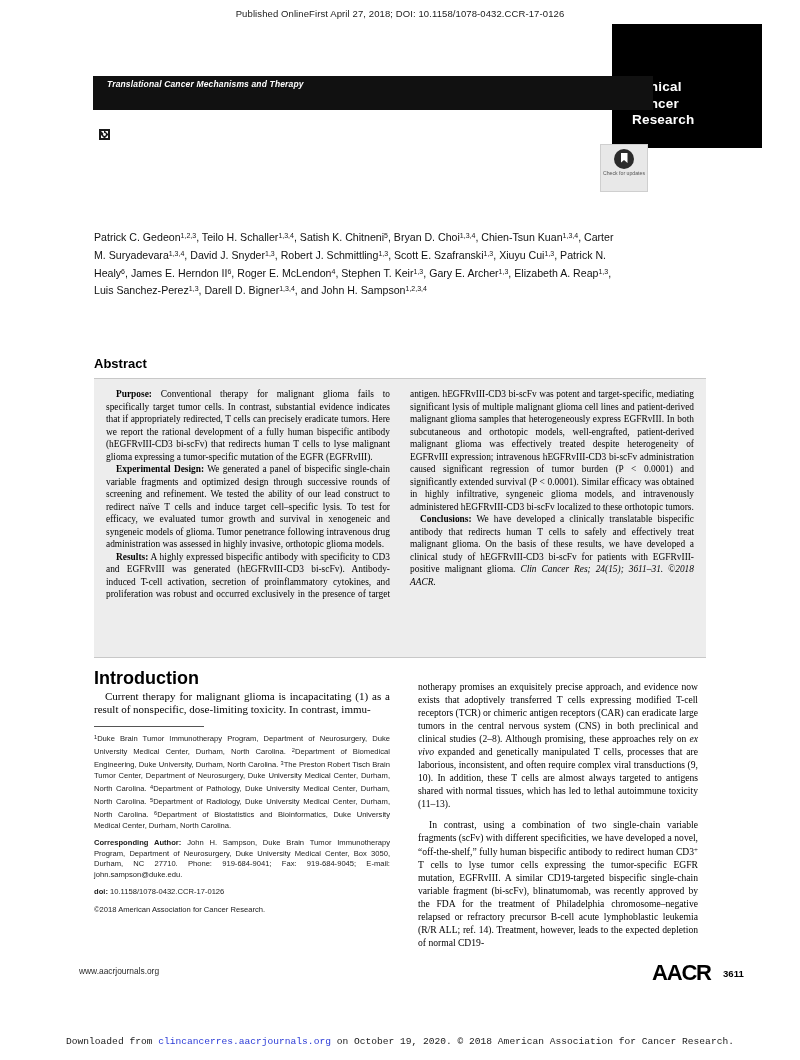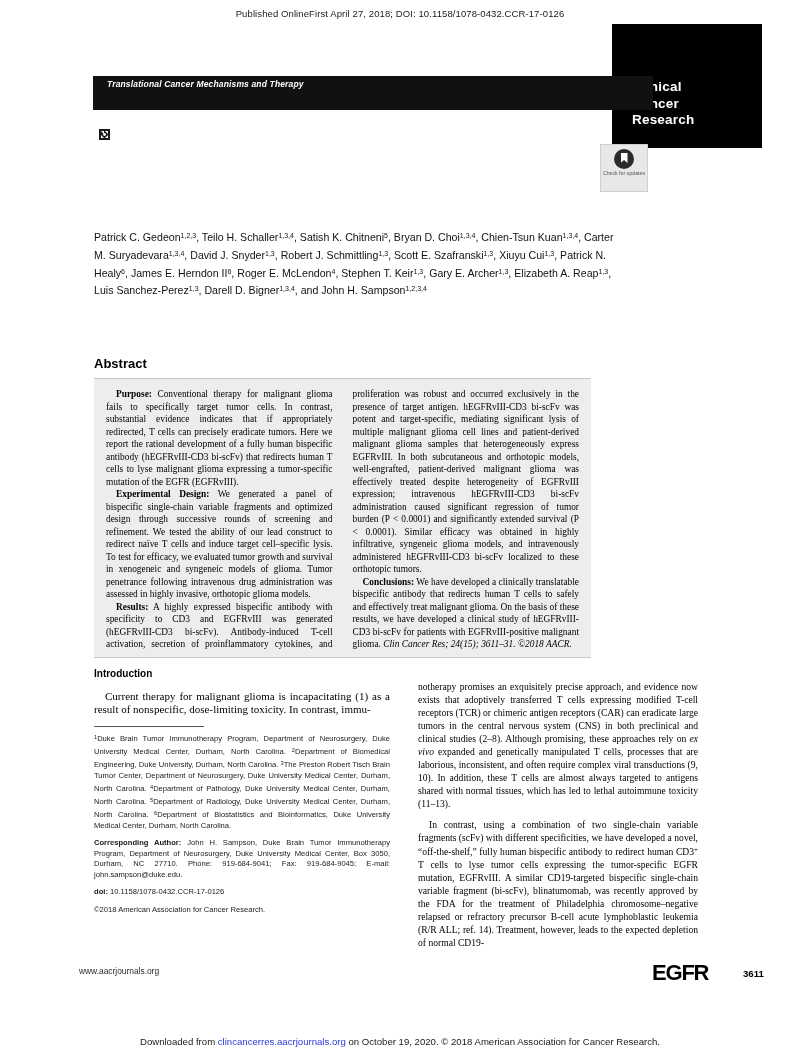--- a/index.html
+++ b/index.html
@@ -145,21 +145,21 @@
     top: 356px;
     left: 94px;
     font-family: "Liberation Sans", sans-serif;
     font-weight: bold;
     font-size: 13px;
   }
   .abstract-box {
     position: absolute;
     top: 378px;
     left: 94px;
-    width: 497px;
+    width: 612px;
     height: 280px;
     background: #ededed;
     border-top: 1px solid #c8c8c8;
     border-bottom: 1px solid #c8c8c8;
     box-sizing: border-box;
     padding: 9px 12px 6px 12px;
   }
   .abstract-cols {
     column-count: 2;
     column-gap: 20px;
@@ -176,21 +176,21 @@
   .abstract-cols b { font-weight: bold; }
   .abstract-cols i { font-style: italic; }
 
   
   .intro-head {
     position: absolute;
     top: 668px;
     left: 94px;
     font-family: "Liberation Sans", sans-serif;
     font-weight: bold;
-    font-size: 10px;
+    font-size: 18px;
   }
   .intro-left {
     position: absolute;
     top: 690px;
     left: 94px;
     width: 296px;
     font-size: 11px;
     line-height: 13px;
     text-align: justify;
     hyphens: auto;
@@ -256,29 +256,28 @@
     color: #000;
   }
   .page-num {
     position: absolute;
     top: 968px;
     left: 723px;
     font-family: "Liberation Sans", sans-serif;
     font-weight: bold;
     font-size: 9.6px;
     color: #000;
-    margin-left: 20px;
   }
   .download-line {
     position: absolute;
     top: 1036px;
     left: 0;
     width: 800px;
     text-align: center;
-    font-family: Liberation Sans, sans-serif;
+    font-family: Liberation Mono, monospace;
     font-size: 9.6px;
     color: #1a1a1a;
   }
   .download-line a,
   .download-line .lnk {
     color: #2a3ad6;
     text-decoration: none;
   }
 </style>
 </head>
@@ -344,18 +343,18 @@
   <p><b>doi:</b><span> 10.1158/1078-0432.CCR-17-0126</span></p>
   <p>©2018 American Association for Cancer Research.</p>
 </div>
 
 <div class="intro-right">
   <p><span>notherapy promises an exquisitely precise approach, and evidence now exists that adoptively transferred T cells expressing modified T-cell receptors (TCR) or chimeric antigen receptors (CAR) can eradicate large tumors in the central nervous system (CNS) in both preclinical and clinical studies (2–8). Although promising, these approaches rely on </span><i>ex vivo</i><span> expanded and genetically manipulated T cells, processes that are laborious, inconsistent, and often require complex viral transductions (9, 10). In addition, these T cells are almost always targeted to antigens shared with normal tissues, which has led to lethal autoimmune toxicity (11–13).</span></p>
   <p class="ind"><span>In contrast, using a combination of two single-chain variable fragments (scFv) with different specificities, we have developed a novel, “off-the-shelf,” fully human bispecific antibody to redirect human CD3</span><sup>+</sup><span> T cells to lyse tumor cells expressing the tumor-specific EGFR mutation, EGFRvIII. A similar CD19-targeted bispecific single-chain variable fragment (bi-scFv), blinatumomab, was recently approved by the FDA for the treatment of Philadelphia chromosome–negative relapsed or refractory precursor B-cell acute lymphoblastic leukemia (R/R ALL; ref. 14). Treatment, however, leads to the expected depletion of normal CD19-</span></p>
 </div>
 
 <div class="foot-url">www.aacrjournals.org</div>
-<div class="aacr-logo">EGFR</div>
+<div class="aacr-logo">AACR</div>
 <div class="page-num">3611</div>
 
 <div class="download-line">
   <span>Downloaded from </span><span class="lnk">clincancerres.aacrjournals.org</span><span> on October 19, 2020. © 2018 American Association for Cancer Research.</span>
 </div>
 
 </body></html>

